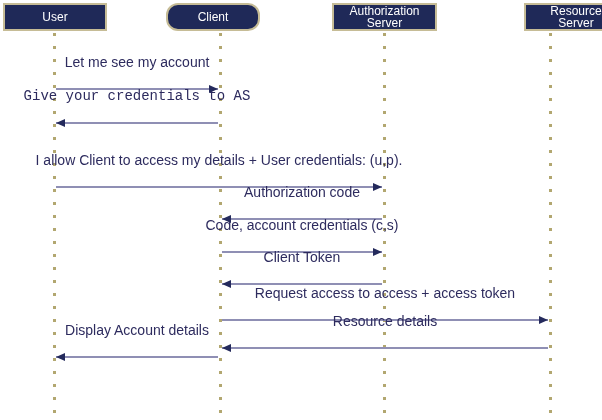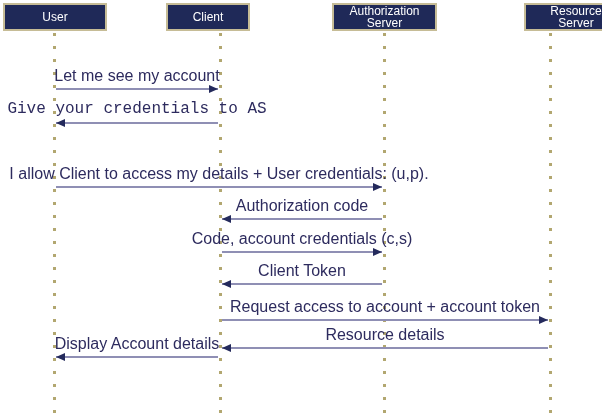--- a/index.html
+++ b/index.html
@@ -53,25 +53,25 @@
     position: absolute;
     left: 0;
     right: 0;
     top: 0;
     height: 1.6px;
     background: var(--arrow-line);
   }
   .msg-label {
     position: absolute;
     left: 50%;
-    bottom: 8px;
+    bottom: 21px;
     transform: translateX(-50%);
     white-space: nowrap;
     color: var(--message-text);
-    font-size: 16px;
+    font-size: 14px;
     line-height: 13px;
   }
   .arrowhead {
     position: absolute;
     top: -3px;
     width: 0;
     height: 0;
     border-top: 4px solid transparent;
     border-bottom: 4px solid transparent;
   }
@@ -85,21 +85,21 @@
   }
 </style>
 </head>
 <body>
 
 <div class="stage" style="--actor-fill: #1F2958; --actor-border: #C6BC96; --actor-text: #FFFFFF; --lifeline: #B2A770; --arrow-line: #8F8FB4; --arrow-head: #242A5C; --message-text: #2D2B5E;">
     <div class="actor-box" style="left: 3px; width: 104px;">
       <div class="actor-label">User</div>
     </div>
     <div class="lifeline" style="left: 53px;"></div>
-    <div class="actor-box" style="left: 166px; width: 84px;">
+    <div class="actor-box" style="left: 166px; width: 94px; border-radius: 12px;">
       <div class="actor-label">Client</div>
     </div>
     <div class="lifeline" style="left: 219px;"></div>
     <div class="actor-box" style="left: 332px; width: 105px;">
       <div class="actor-label">Authorization
 Server</div>
     </div>
     <div class="lifeline" style="left: 383px;"></div>
     <div class="actor-box" style="left: 496px; width: 104px; margin-left: 28px;">
       <div class="actor-label">Resource
@@ -130,21 +130,21 @@
       <div class="msg-label">Code, account credentials (c,s)</div>
       <div class="msg-line"></div>
       <div class="arrowhead right"></div>
     </div>
     <div class="message" style="left: 222px; top: 283px; width: 160px;">
       <div class="msg-label">Client Token</div>
       <div class="msg-line"></div>
       <div class="arrowhead left"></div>
     </div>
     <div class="message" style="left: 222px; top: 319px; width: 326px;">
-      <div class="msg-label">Request access to account + account token</div>
+      <div class="msg-label">Request access to access + access token</div>
       <div class="msg-line"></div>
       <div class="arrowhead right"></div>
     </div>
     <div class="message" style="left: 222px; top: 347px; width: 326px;">
       <div class="msg-label">Resource details</div>
       <div class="msg-line"></div>
       <div class="arrowhead left"></div>
     </div>
     <div class="message" style="left: 56px; top: 356px; width: 162px;">
       <div class="msg-label">Display Account details</div>

